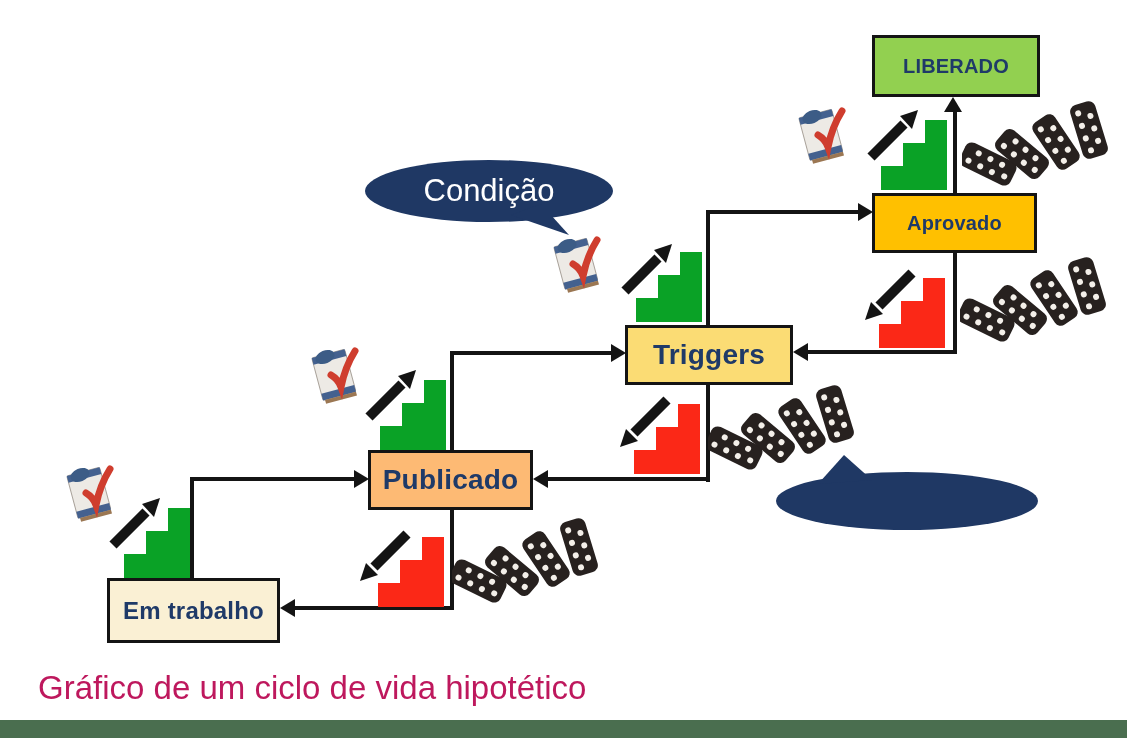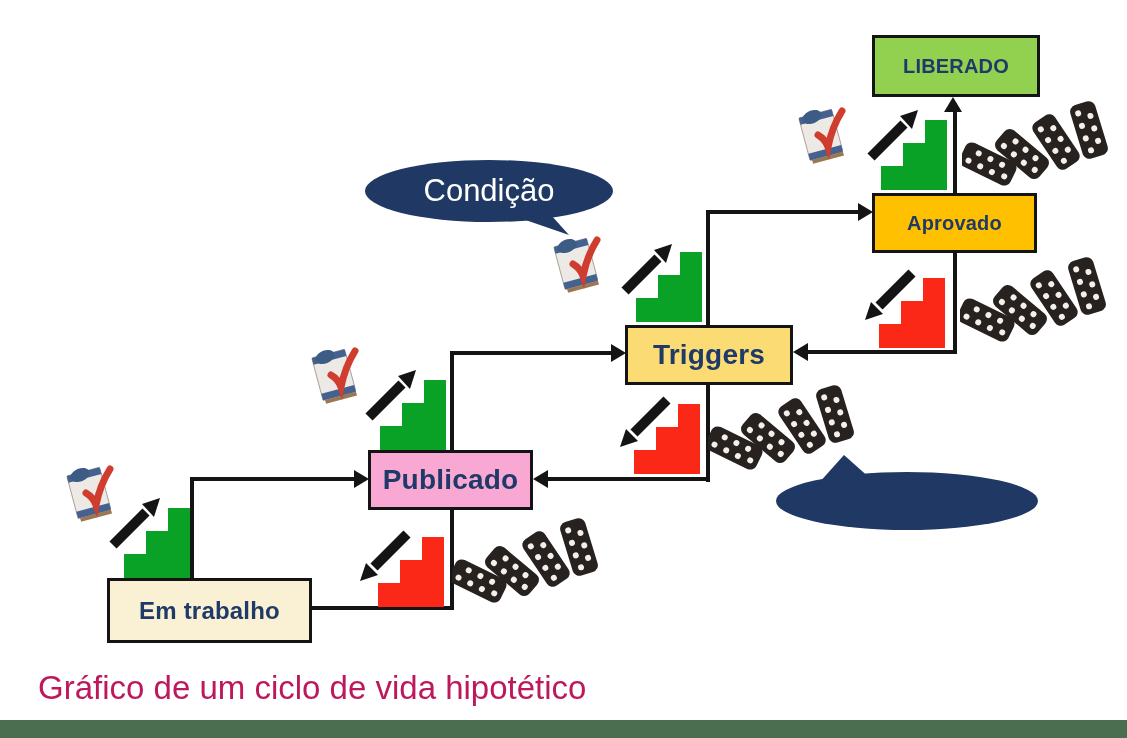--- a/index.html
+++ b/index.html
@@ -187,24 +187,24 @@
   <svg class="icon" style="left:960px;top:256px" width="152" height="92" viewBox="0 0 152 92">
       <use href="#def-domino-cluster"></use>
     </svg>
   <svg class="icon" style="left:708px;top:384px" width="152" height="92" viewBox="0 0 152 92">
       <use href="#def-domino-cluster"></use>
     </svg>
   <svg class="icon" style="left:452px;top:517px" width="152" height="92" viewBox="0 0 152 92">
       <use href="#def-domino-cluster"></use>
     </svg>
 
-  <div class="state" style="left: 107px; top: 578px; width: 205px; height: 65px; font-size: 24px; background-color: rgb(250, 240, 212); text-align: center;">
+  <div class="state" style="left: 107px; top: 578px; width: 173px; height: 65px; font-size: 24px; background-color: rgb(250, 240, 212); text-align: center;">
     <span>Em trabalho</span>
   </div>
-  <div class="state" style="left: 368px; top: 450px; width: 165px; height: 60px; font-size: 28px; background-color: #f9a8d4;">
+  <div class="state" style="left: 368px; top: 450px; width: 165px; height: 60px; font-size: 28px; background-color: #fdba74;">
     <span>Publicado</span>
   </div>
   <div class="state" style="left: 625px; top: 325px; width: 168px; height: 60px; font-size: 28px; background-color: rgb(251, 220, 116);">
     <span>Triggers</span>
   </div>
   <div class="state" style="left: 872px; top: 193px; width: 165px; height: 60px; font-size: 20px; background-color: rgb(255, 192, 0);">
     <span>Aprovado</span>
   </div>
   <div class="state" style="left: 872px; top: 35px; width: 168px; height: 62px; font-size: 20px; background-color: rgb(146, 208, 80);">
     <span>LIBERADO</span>

